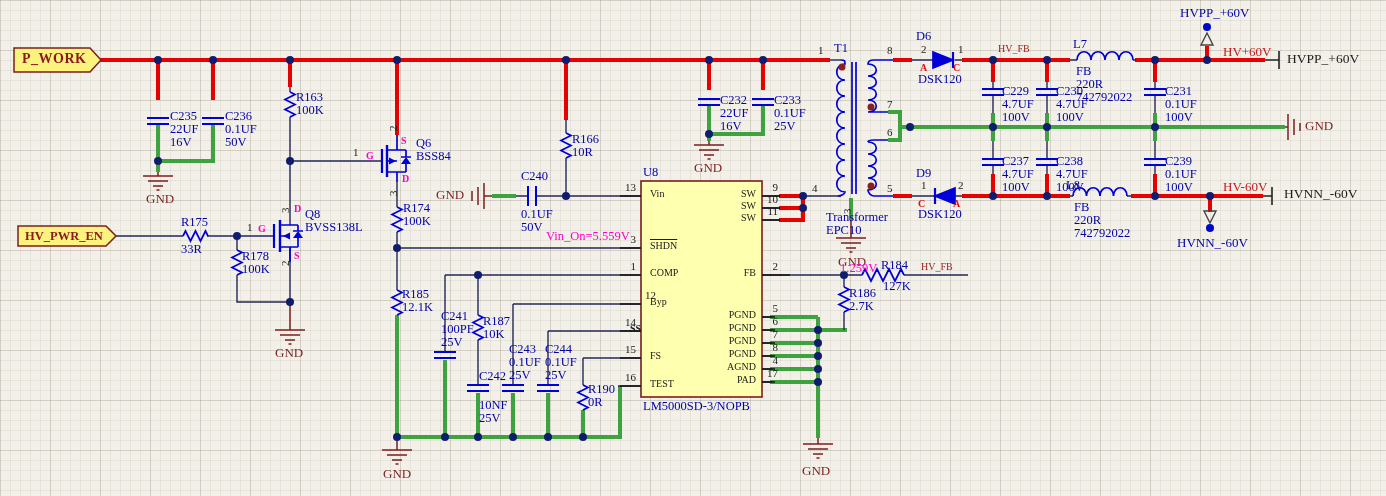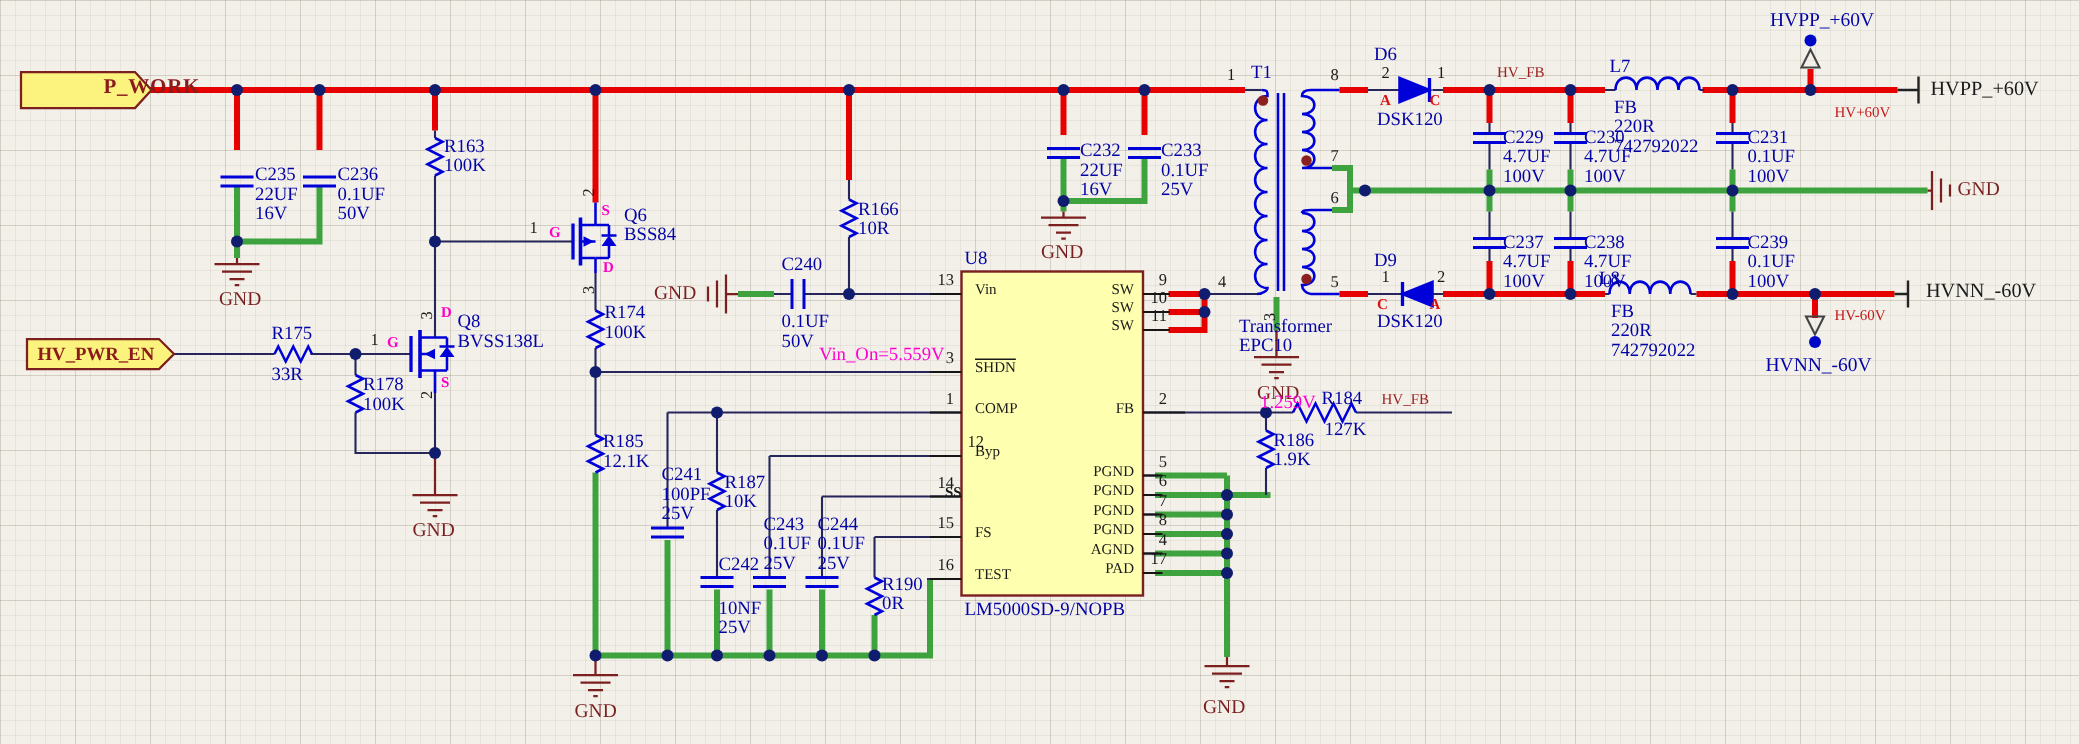--- a/index.html
+++ b/index.html
@@ -12,21 +12,21 @@
       linear-gradient(rgba(125,115,95,0.10) 1px, transparent 1px),
       linear-gradient(90deg, rgba(125,115,95,0.10) 1px, transparent 1px);
     background-size:50px 50px,50px 50px,10px 10px,10px 10px;
     font-family:"Liberation Serif","DejaVu Serif",serif;
   }
   svg{position:absolute;left:0;top:0;z-index:1;}
   #labels{position:absolute;left:0;top:0;width:100%;height:100%;z-index:2;}
   .lbl{position:absolute;line-height:1;white-space:pre;}
   .d {color:#0202a6;font-size:12.5px;}
   .n {color:#9e2121;font-size:10px;}
-  .n2{color:#c41a1a;font-size:10px;margin-top:26px;}
+  .n2{color:#c41a1a;font-size:13px;}
   .g {color:#7a1f1f;font-size:13px;}
   .f {color:#8b1a1a;font-size:14px;font-weight:bold;letter-spacing:.5px;}
   .f2{color:#8b1a1a;font-size:12.5px;font-weight:bold;}
   .p {color:#1a1a1a;font-size:11px;}
   .pn{color:#1a1a1a;font-size:10px;}
   .m {color:#ff00d0;font-size:12.5px;}
   .s {color:#ff00c8;font-size:10px;font-weight:bold;}
   .r {color:#e01010;font-size:10px;font-weight:bold;}
   .k {color:#1a1a1a;font-size:13.5px;}
   .w {color:#0202a6;font-size:13px;}
@@ -233,21 +233,21 @@
   </g>
 
   <g fill="#8b2020">
     <circle cx="842" cy="67" r="3.5"></circle>
         <circle cx="871" cy="107" r="3.5"></circle>
         <circle cx="871" cy="186" r="3.5"></circle>
   </g>
 </svg>
 
 <div id="labels">
-      <span class="lbl f" style="left: 22px; top: 52px; margin-left: 47px;">P_WORK</span>
+      <span class="lbl f" style="left: 22px; top: 52px;">P_WORK</span>
       <span class="lbl f2" style="left: 25px; top: 230px;">HV_PWR_EN</span>
       <span class="lbl d" style="left: 170px; top: 110px;">C235</span>
       <span class="lbl d" style="left: 170px; top: 123px;">22UF</span>
       <span class="lbl d" style="left: 170px; top: 136px;">16V</span>
       <span class="lbl d" style="left: 225px; top: 110px;">C236</span>
       <span class="lbl d" style="left: 225px; top: 123px;">0.1UF</span>
       <span class="lbl d" style="left: 225px; top: 136px;">50V</span>
       <span class="lbl g" style="left: 146px; top: 192px;">GND</span>
       <span class="lbl d" style="left: 296px; top: 91px;">R163</span>
       <span class="lbl d" style="left: 296px; top: 104px;">100K</span>
@@ -361,25 +361,25 @@
       <span class="lbl n2" style="left: 1223px; top: 45px;">HV+60V</span>
       <span class="lbl k" style="left: 1287px; top: 52px;">HVPP_+60V</span>
       <span class="lbl g" style="left: 1305px; top: 119px;">GND</span>
       <span class="lbl n2" style="left: 1223px; top: 180px; text-align: center;">HV-60V</span>
       <span class="lbl k" style="left: 1284px; top: 187px;">HVNN_-60V</span>
       <span class="lbl w" style="left: 1177px; top: 236px;">HVNN_-60V</span>
       <span class="lbl m" style="left: 840px; top: 262px;">1.259V</span>
       <span class="lbl d" style="left: 881px; top: 259px;">R184</span>
       <span class="lbl d" style="left: 883px; top: 280px;">127K</span>
       <span class="lbl d" style="left: 849px; top: 287px;">R186</span>
-      <span class="lbl d" style="left: 849px; top: 300px;">1.9K</span>
+      <span class="lbl d" style="left: 849px; top: 300px;">2.7K</span>
       <span class="lbl n" style="left: 921px; top: 262px;">HV_FB</span>
       <span class="lbl g" style="left: 802px; top: 464px;">GND</span>
       <span class="lbl d" style="left: 643px; top: 166px;">U8</span>
-      <span class="lbl d" style="left: 643px; top: 400px;">LM5000SD-9/NOPB</span>
+      <span class="lbl d" style="left: 643px; top: 400px;">LM5000SD-3/NOPB</span>
       <span class="lbl p end" style="left: 636px; top: 182px;">13</span>
       <span class="lbl pn" style="left: 650px; top: 189px;">Vin</span>
       <span class="lbl p end" style="left: 636px; top: 234px;">3</span>
       <span class="lbl pn ol" style="left: 650px; top: 241px;">SHDN</span>
       <span class="lbl p end" style="left: 636px; top: 261px;">1</span>
       <span class="lbl pn" style="left: 650px; top: 268px;">COMP</span>
       <span class="lbl p end" style="left: 656px; top: 290px;">12</span>
       <span class="lbl pn" style="left: 650px; top: 297px;">Byp</span>
       <span class="lbl p end" style="left: 636px; top: 317px;">14</span>
       <span class="lbl pn" style="left: 630px; top: 324px; font-weight: bold;">SS</span>

